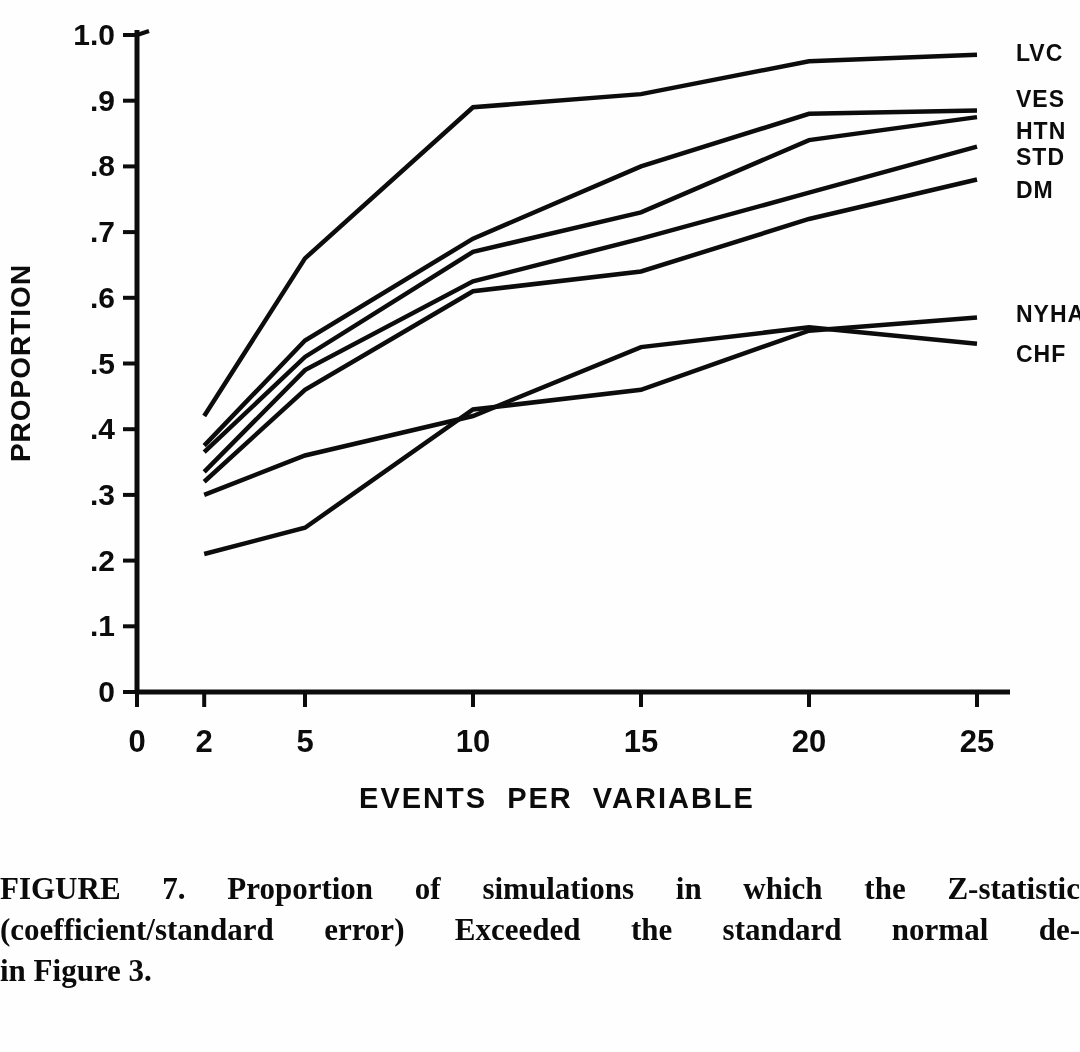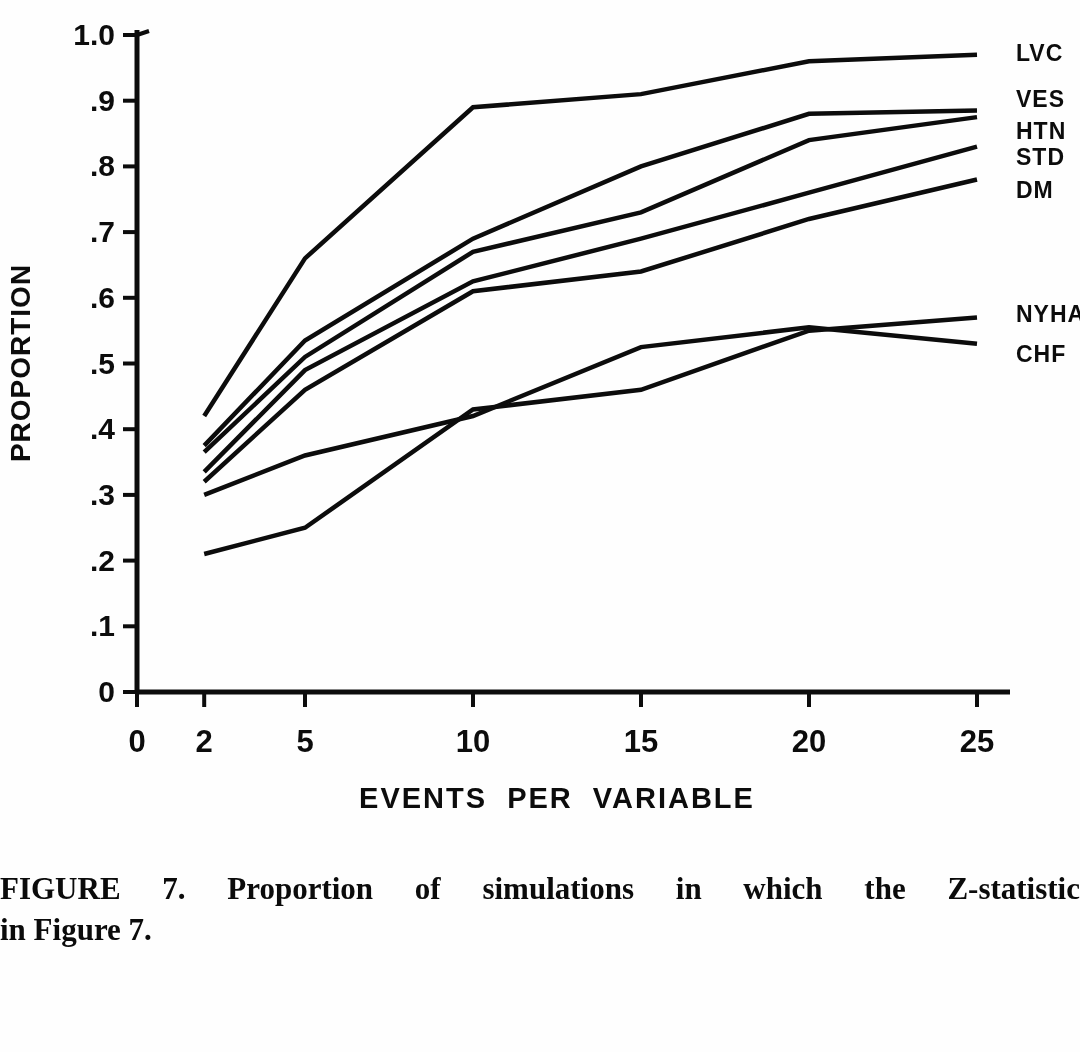--- a/index.html
+++ b/index.html
@@ -83,15 +83,16 @@
       <text x="1016" y="164.69000000000005" text-anchor="start" font-size="23" letter-spacing="1" class="axis-text">STD</text>
       <polyline points="204.2,481.76 305,389.78 473,291.23 641,271.52 809,218.96000000000004 977,179.53999999999996" fill="none" stroke="#0c0c0c" stroke-width="4.5" stroke-linejoin="miter" stroke-linecap="butt"></polyline>
       <text x="1016" y="197.53999999999996" text-anchor="start" font-size="23" letter-spacing="1" class="axis-text">DM</text>
       <polyline points="204.2,554.03 305,527.75 473,409.49 641,389.78 809,330.65 977,317.51000000000005" fill="none" stroke="#0c0c0c" stroke-width="4.5" stroke-linejoin="miter" stroke-linecap="butt"></polyline>
       <text x="1016" y="321.51000000000005" text-anchor="start" font-size="23" letter-spacing="1" class="axis-text">NYHA</text>
       <polyline points="204.2,494.9 305,455.48 473,416.06 641,347.075 809,327.36499999999995 977,343.78999999999996" fill="none" stroke="#0c0c0c" stroke-width="4.5" stroke-linejoin="miter" stroke-linecap="butt"></polyline>
       <text x="1016" y="361.78999999999996" text-anchor="start" font-size="23" letter-spacing="1" class="axis-text">CHF</text>
     </svg>
   <div id="caption">
     <div class="cap-line cap-just">FIGURE 7.  Proportion of simulations in which the Z-statistic</div>
-    <div class="cap-line">in Figure 7.</div>
+    <div class="cap-line cap-just">(coefficient/standard error) Exceeded the standard normal de-</div>
+    <div class="cap-line">in Figure 3.</div>
   </div>
 </div>
 
 </body></html>

